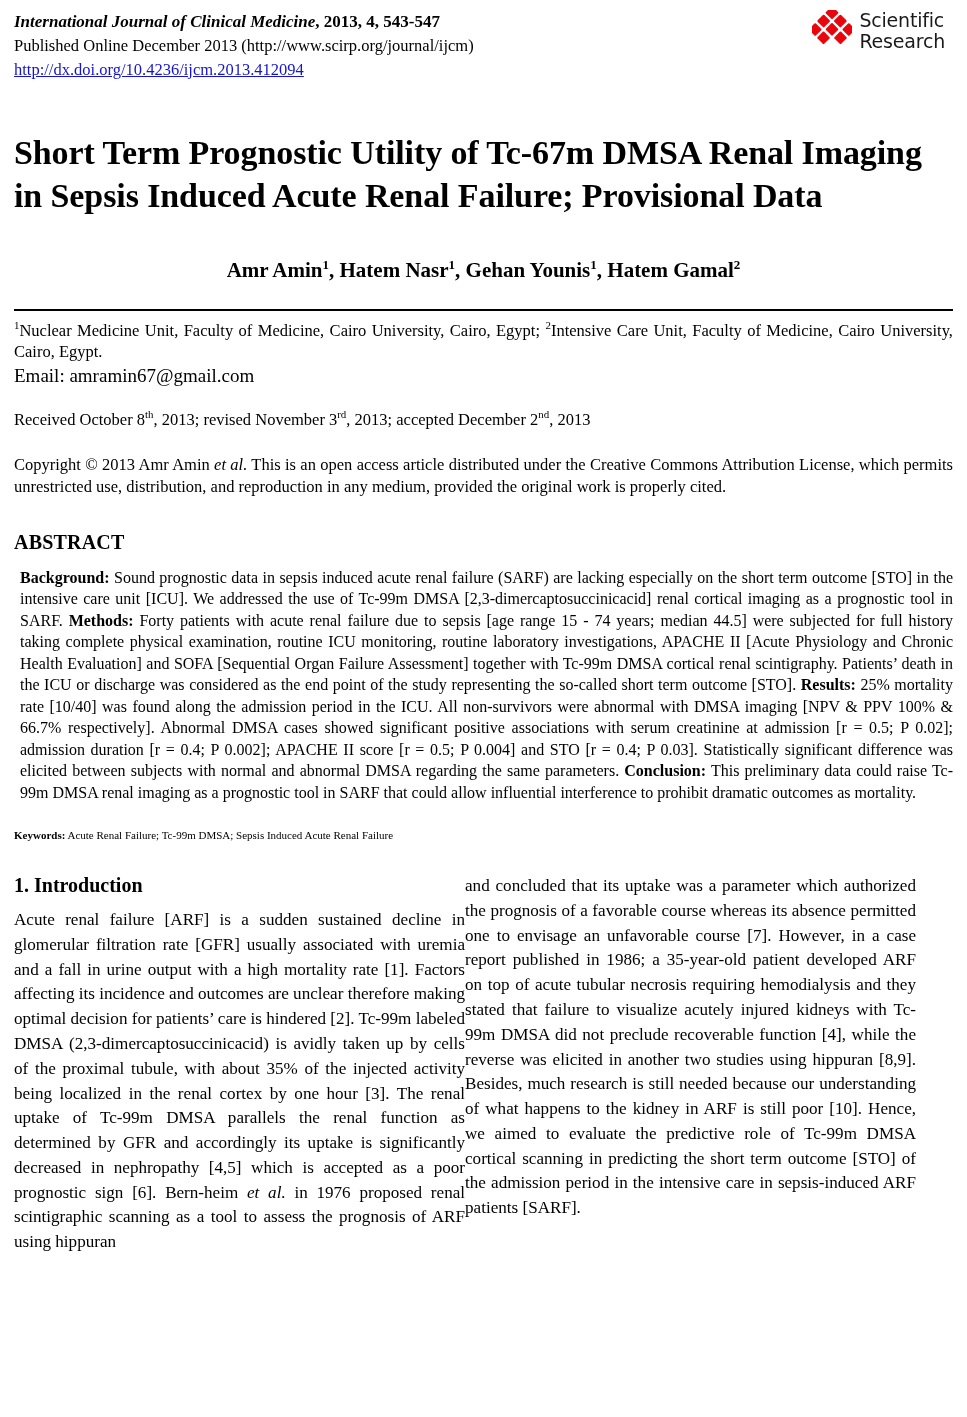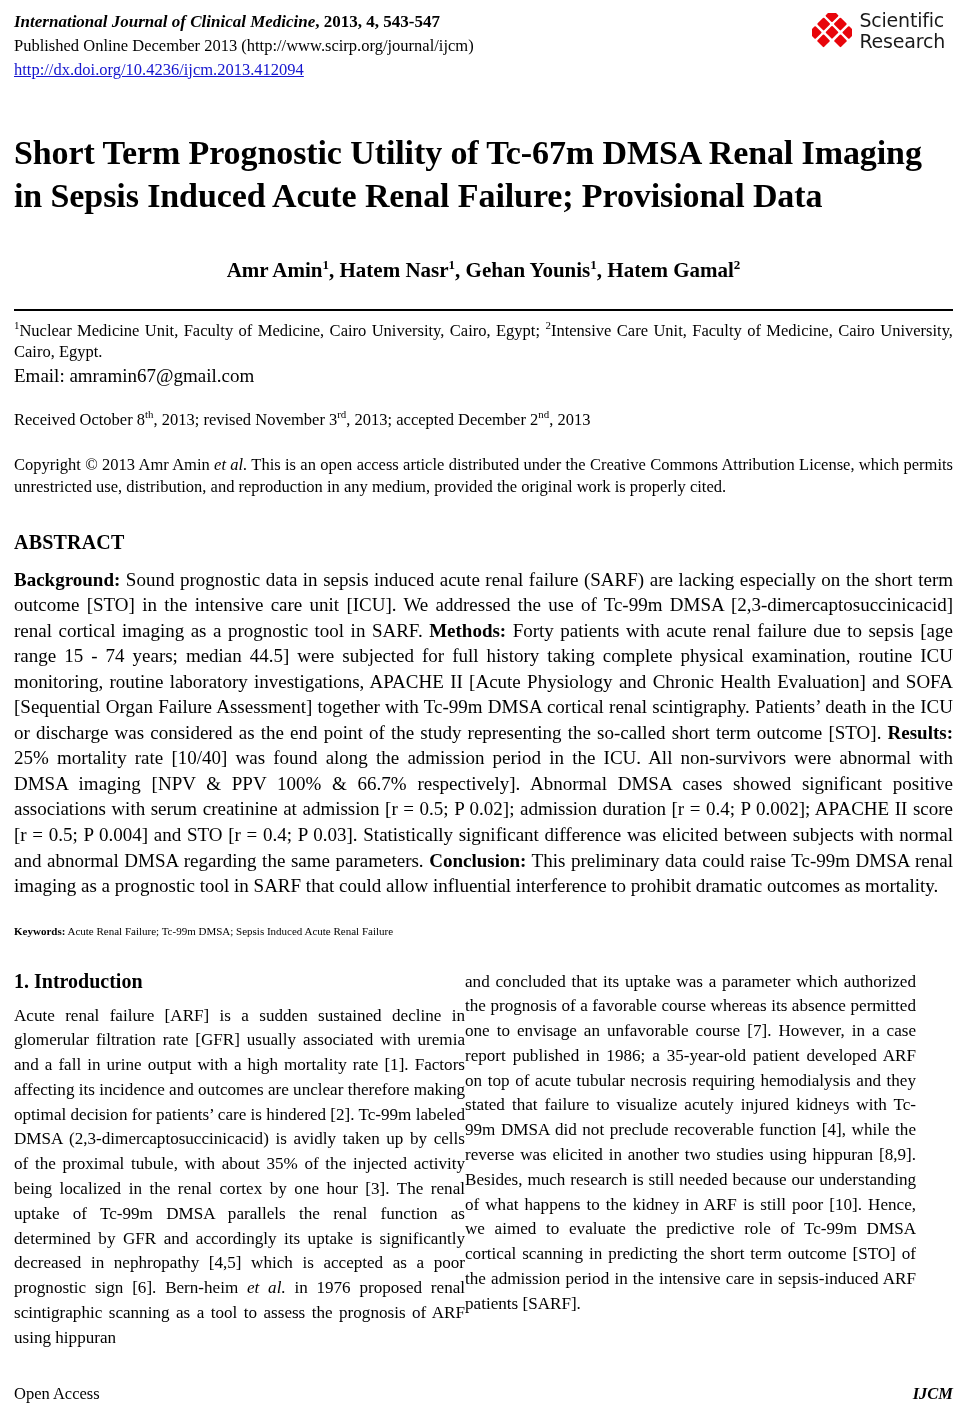--- a/index.html
+++ b/index.html
@@ -45,21 +45,21 @@
   .doi-link {
     color: #1414cf;
     text-decoration: underline;
     font-size: 16.5px;
     display: inline-block;
   }
 
   
   .logo {
     display: flex;
-    align-items: flex-end;
+    align-items: flex-start;
     gap: 7px;
     padding-right: 8px;
     padding-top: 2px;
   }
   .logo-mark {
     position: relative;
     width: 40px;
     height: 40px;
     flex: 0 0 40px;
   }
@@ -118,24 +118,25 @@
   .copyright i { font-style: italic; }
 
   
   .abstract-head {
     font-size: 20px;
     font-weight: bold;
     margin-top: 32px;
     letter-spacing: 0.2px;
   }
   .abstract-body {
-    font-size: 19px;
+    font-size: 16px;
     line-height: 1.345;
     text-align: justify;
     margin-top: 13px;
+    margin-left: 6px;
   }
   .abstract-body b { font-weight: bold; }
 
   .keywords {
     font-size: 11px;
     line-height: 1.35;
     text-align: justify;
     margin-top: 25px;
   }
   .keywords b { font-weight: bold; }
@@ -238,18 +239,14 @@
   <div class="columns">
     <div class="col col-left">
       <div class="section-head">1. Introduction</div>
       <p><span>Acute renal failure [ARF] is a sudden sustained decline in glomerular filtration rate [GFR] usually associated with uremia and a fall in urine output with a high mortality rate [1]. Factors affecting its incidence and outcomes are unclear therefore making optimal decision for patients’ care is hindered [2]. Tc-99m labeled DMSA (2,3-dimercaptosuccinicacid) is avidly taken up by cells of the proximal tubule, with about 35% of the injected activity being localized in the renal cortex by one hour [3]. The renal uptake of Tc-99m DMSA parallels the renal function as determined by GFR and accordingly its uptake is significantly decreased in nephropathy [4,5] which is accepted as a poor prognostic sign [6]. Bern-heim </span><i>et al.</i><span> in 1976 proposed renal scintigraphic scanning as a tool to assess the prognosis of ARF using hippuran</span></p>
     </div>
     <div class="col col-right">
       <p>and concluded that its uptake was a parameter which authorized the prognosis of a favorable course whereas its absence permitted one to envisage an unfavorable course [7]. However, in a case report published in 1986; a 35-year-old patient developed ARF on top of acute tubular necrosis requiring hemodialysis and they stated that failure to visualize acutely injured kidneys with Tc-99m DMSA did not preclude recoverable function [4], while the reverse was elicited in another two studies using hippuran [8,9]. Besides, much research is still needed because our understanding of what happens to the kidney in ARF is still poor [10]. Hence, we aimed to evaluate the predictive role of Tc-99m DMSA cortical scanning in predicting the short term outcome [STO] of the admission period in the intensive care in sepsis-induced ARF patients [SARF].</p>
     </div>
   </div>
 
-  <div class="footer">
-    <div>Open  Access</div>
-    <div class="footer-right">IJCM</div>
-  </div>
 
 </div>
 
 </body></html>

